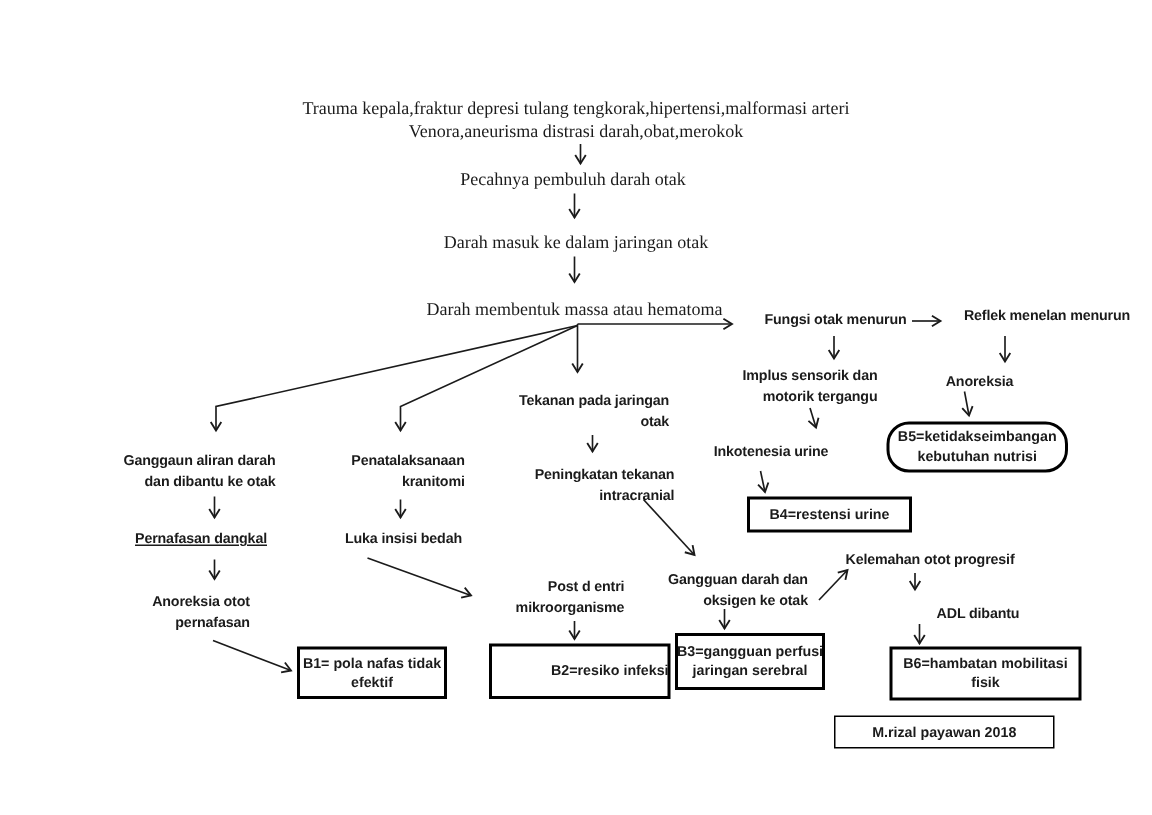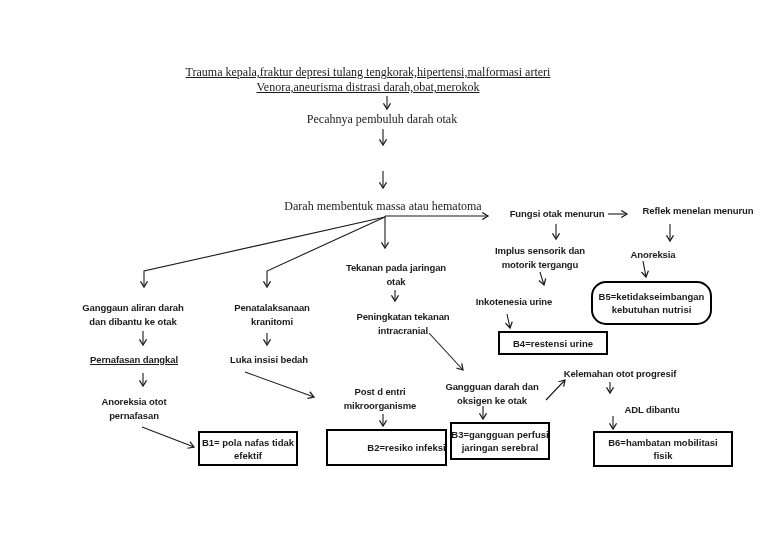--- a/index.html
+++ b/index.html
@@ -2,21 +2,21 @@
 <html><head>
 <meta charset="utf-8">
 <style>
   html,body{margin:0;padding:0;background:#ffffff;}
   #page{position:relative;width:768px;height:543px;background:#ffffff;overflow:hidden;
         font-family:"Liberation Sans","DejaVu Sans",sans-serif;color:#1b1b1b;}
   #arrows{position:absolute;left:0;top:0;width:768px;height:543px;z-index:1;}
   .node{position:absolute;transform:translateX(-50%);text-align:center;z-index:2;}
   .serif{font-family:"Liberation Serif","DejaVu Serif",serif;font-size:12px;line-height:15px;white-space:nowrap;}
   .sans{font-weight:bold;font-size:9.5px;line-height:14px;white-space:nowrap;letter-spacing:-0.1px;}
-  .sans span{display:block;}
+  .sans span{display:block;text-align:right;}
   .serif span{display:block;}
   .bbox{position:absolute;box-sizing:border-box;border:2.4px solid #000;background:#fff;
         display:flex;flex-direction:column;justify-content:center;align-items:center;
         font-weight:bold;font-size:9.5px;line-height:13px;text-align:center;white-space:nowrap;z-index:2;}
   .thinbox{border-width:1.3px;}
 </style>
 </head>
 <body>
 
 <div id="page">
@@ -49,26 +49,29 @@
       <line x1="267" y1="333" x2="267" y2="345" marker-end="url(#ah)"></line>
       <line x1="245" y1="372" x2="314" y2="397" marker-end="url(#ah)"></line>
       <line x1="383" y1="414" x2="383" y2="426" marker-end="url(#ah)"></line>
       <line x1="483" y1="406" x2="483" y2="419" marker-end="url(#ah)"></line>
       <line x1="546" y1="400" x2="565" y2="380" marker-end="url(#ah)"></line>
       <line x1="610" y1="382" x2="610" y2="393" marker-end="url(#ah)"></line>
       <line x1="613" y1="416" x2="613" y2="429" marker-end="url(#ah)"></line>
     </g>
   </svg>
 
-  <div class="node serif" style="left:368px;top:65px;text-decoration:underline;">
+  <div class="node serif" style="left:384px;top:65px;">
     <span>Trauma kepala,fraktur depresi tulang tengkorak,hipertensi,malformasi arteri</span>
     <span>Venora,aneurisma distrasi darah,obat,merokok</span>
   </div>
   <div class="node serif" style="left:382px;top:112px;">
     <span>Pecahnya pembuluh darah otak</span>
+  </div>
+  <div class="node serif" style="left:384px;top:154px;">
+    <span>Darah masuk ke dalam jaringan otak</span>
   </div>
   <div class="node serif" style="left:383px;top:199px;">
     <span>Darah membentuk massa atau hematoma</span>
   </div>
 
   <div class="node sans" style="left:557px;top:207px;">
     <span>Fungsi otak menurun</span>
   </div>
   <div class="node sans" style="left:698px;top:204px;">
     <span>Reflek menelan menurun</span>
@@ -131,22 +134,25 @@
   <div class="bbox" style="left:326px;top:429px;width:121px;height:37px;padding-left:40px;">
     <span>B2=resiko infeksi</span>
   </div>
   <div class="bbox" style="left:450px;top:422px;width:100px;height:38px;">
     <span>B3=gangguan perfusi</span>
     <span>jaringan serebral</span>
   </div>
   <div class="bbox" style="left:498px;top:331px;width:110px;height:24px;">
     <span>B4=restensi urine</span>
   </div>
-  <div class="bbox" style="left:591px;top:281px;width:121px;height:44px;border-radius:15px;">
+  <div class="bbox" style="left:591px;top:281px;width:121px;height:34px;border-radius:15px;">
     <span>B5=ketidakseimbangan</span>
     <span>kebutuhan nutrisi</span>
   </div>
-  <div class="bbox" style="left:593px;top:431px;width:140px;height:36px;">
+  <div class="bbox" style="left:593px;top:431px;width:128px;height:36px;">
     <span>B6=hambatan mobilitasi</span>
     <span>fisik</span>
+  </div>
+  <div class="bbox thinbox" style="left:556px;top:477px;width:147px;height:22px;">
+    <span>M.rizal payawan 2018</span>
   </div>
 
 </div>
 
 </body></html>

